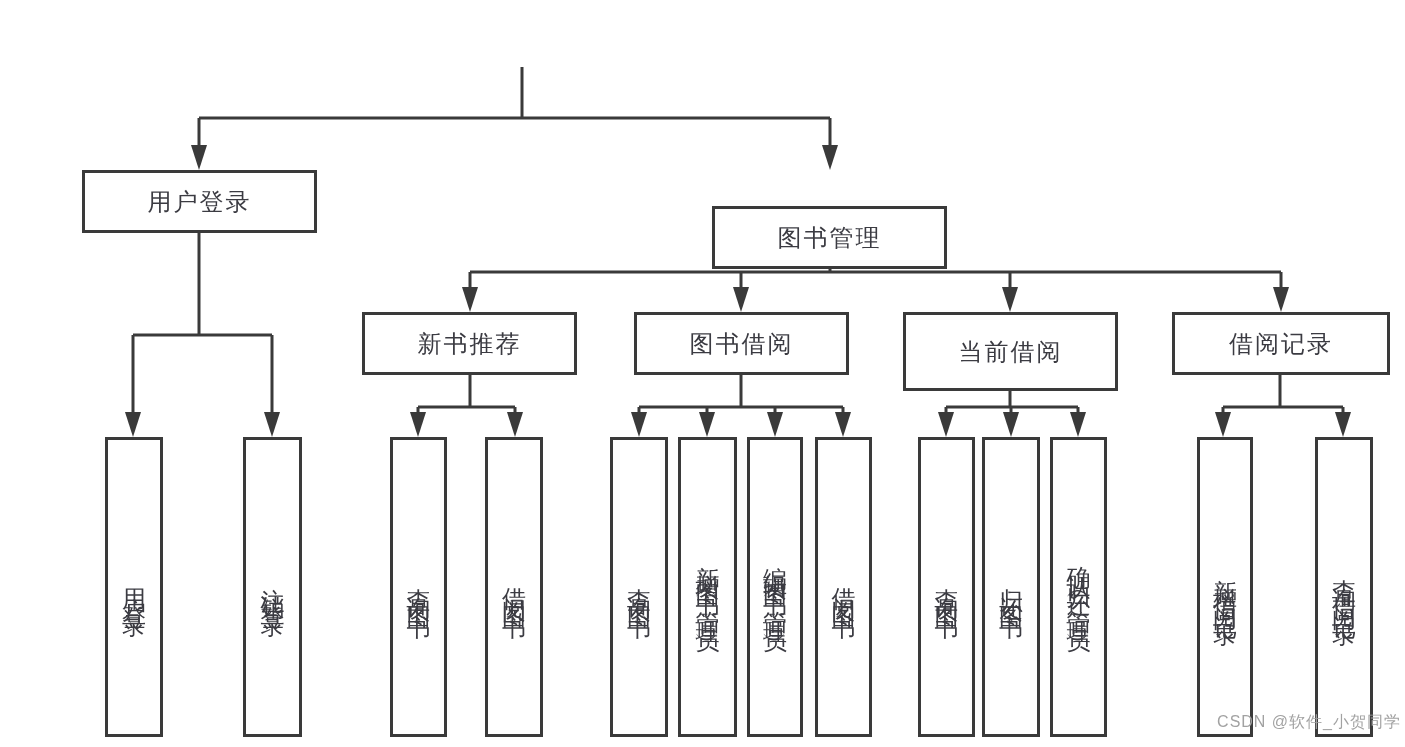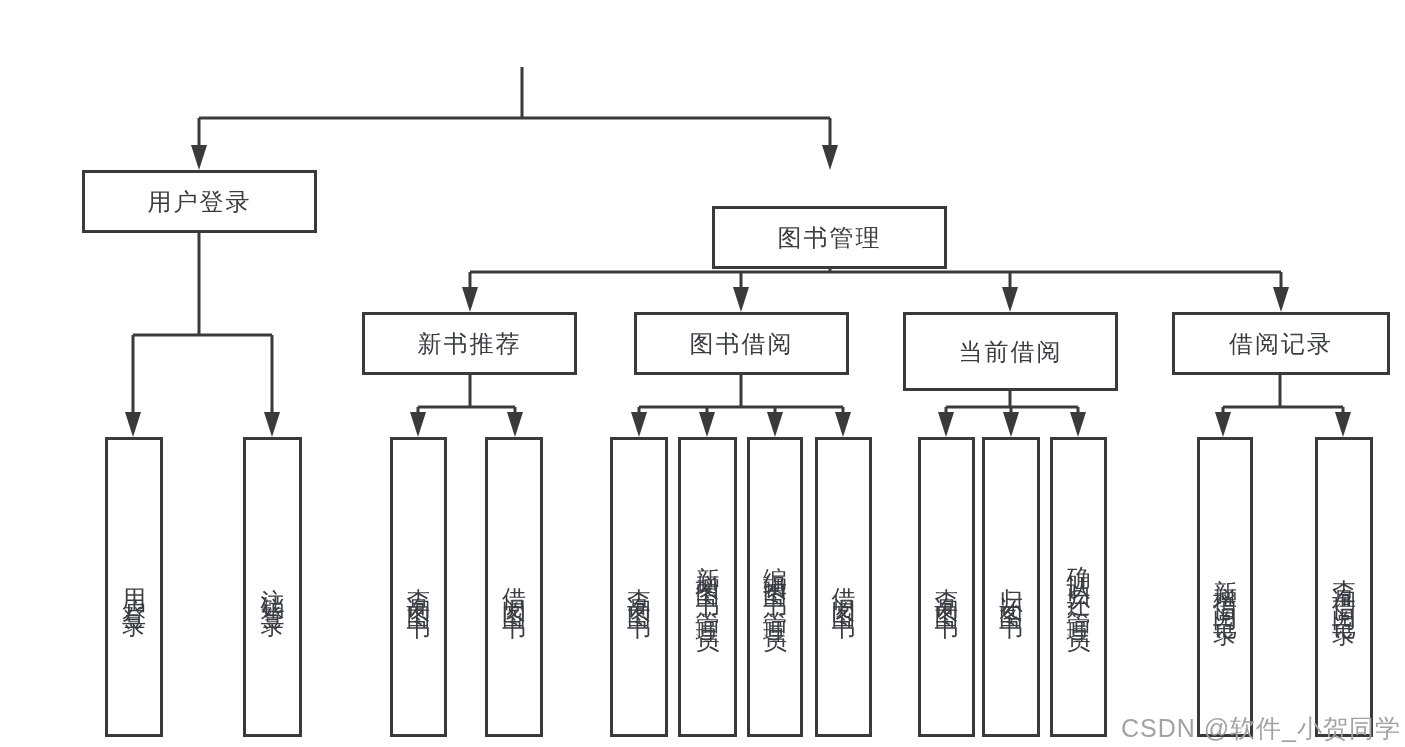--- a/index.html
+++ b/index.html
@@ -27,21 +27,21 @@
   .v-label{
     writing-mode:vertical-rl;
     text-orientation:mixed;
     font-size:24px;
     letter-spacing:9px;
     line-height:1;
   }
   .watermark{
     position:absolute;
     right:4px;top:712px;
-    font-size:25px;
+    font-size:16px;
     color:#a2a2a2;
     letter-spacing:1px;
     white-space:nowrap;
   }
 </style>
 </head>
 <body>
 
 <div class="stage">
 

